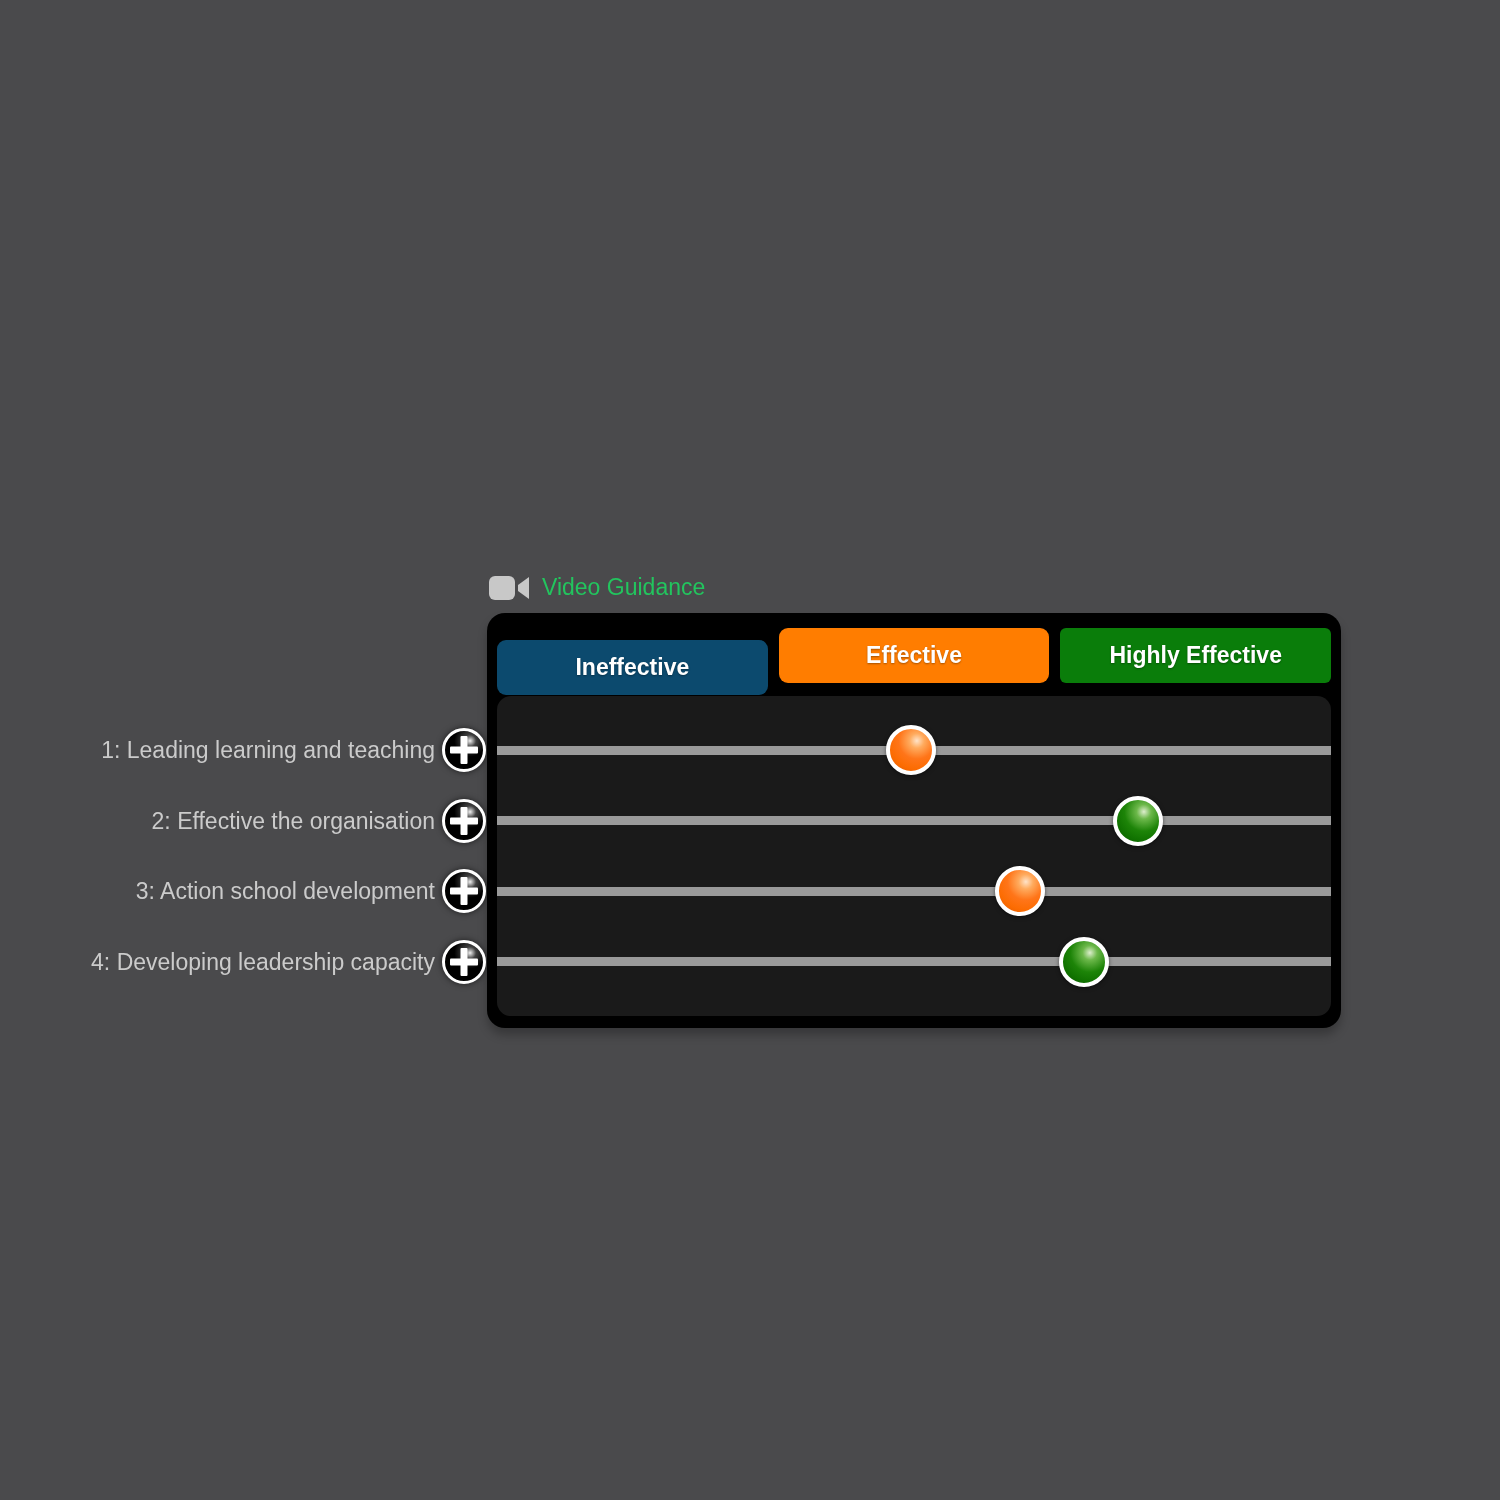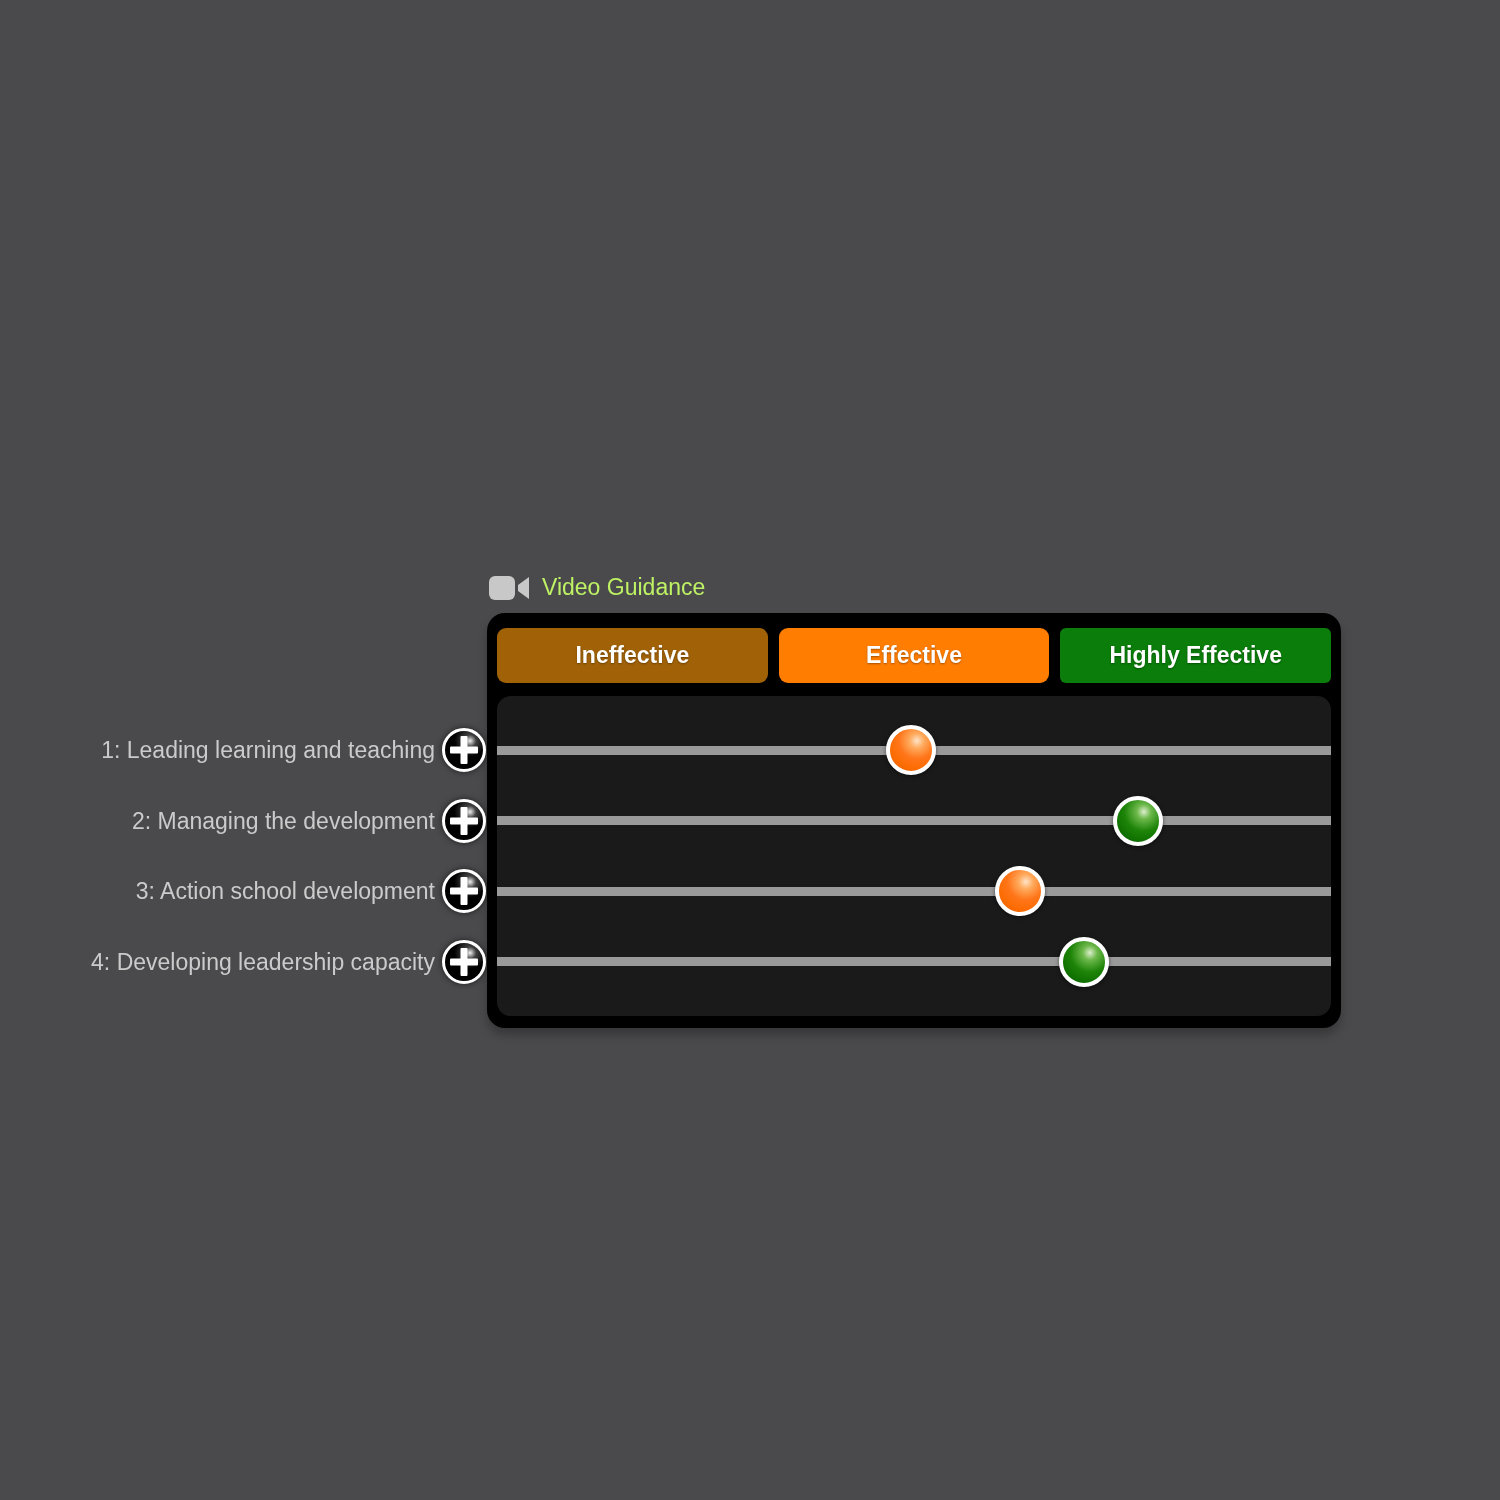--- a/index.html
+++ b/index.html
@@ -29,21 +29,21 @@
     position: absolute;
     left: 489px; top: 574px;
     display: flex; align-items: center;
     gap: 12px;
     cursor: pointer;
     background: none; border: none; padding: 0;
     font-family: inherit;
   }
   .video-guidance .vg-icon { display: block; }
   .video-guidance .vg-label {
-    color: #bef264;
+    color: #22c55e;
     font-size: 23px;
   }
 
   
   .eval-panel {
     position: absolute;
     left: 487px; top: 613px;
     width: 854px; height: 415px;
     background: #000000;
     border-radius: 18px;
@@ -172,38 +172,38 @@
     <svg class="vg-icon" width="41" height="26" viewBox="0 0 41 26">
       <rect x="0" y="1" width="26" height="24" rx="6" fill="#c8c8c8"></rect>
       <polygon points="29,10 40,2 40,24 29,16" fill="#c8c8c8"></polygon>
     </svg>
     <span class="vg-label">Video Guidance</span>
   </button>
 
   <div class="eval-panel">
 
     <div class="scale-header">
-      <button class="scale-btn" style="background: #a16207;">Ineffective</button>
+      <button class="scale-btn" style="background: #0c4a6e; margin-top: 12px;">Ineffective</button>
       <button class="scale-btn" style="background: rgb(255, 125, 0); border-radius: 9px;">Effective</button>
       <button class="scale-btn" style="background: rgb(10, 125, 10); border-radius: 6px;">Highly Effective</button>
     </div>
 
     <div class="slider-panel">
 
       <div class="slider-row">
         <span class="row-label">1: Leading learning and teaching</span>
         <button class="plus-btn">
           <span class="plus-icon"></span>
         </button>
         <div class="slider-track"></div>
         <div class="knob orange" style="left: 49.7%;"></div>
       </div>
 
       <div class="slider-row">
-        <span class="row-label">2: Managing the development</span>
+        <span class="row-label">2: Effective the organisation</span>
         <button class="plus-btn">
           <span class="plus-icon"></span>
         </button>
         <div class="slider-track"></div>
         <div class="knob green" style="left: 76.8%;"></div>
       </div>
 
       <div class="slider-row">
         <span class="row-label">3: Action school development</span>
         <button class="plus-btn">

